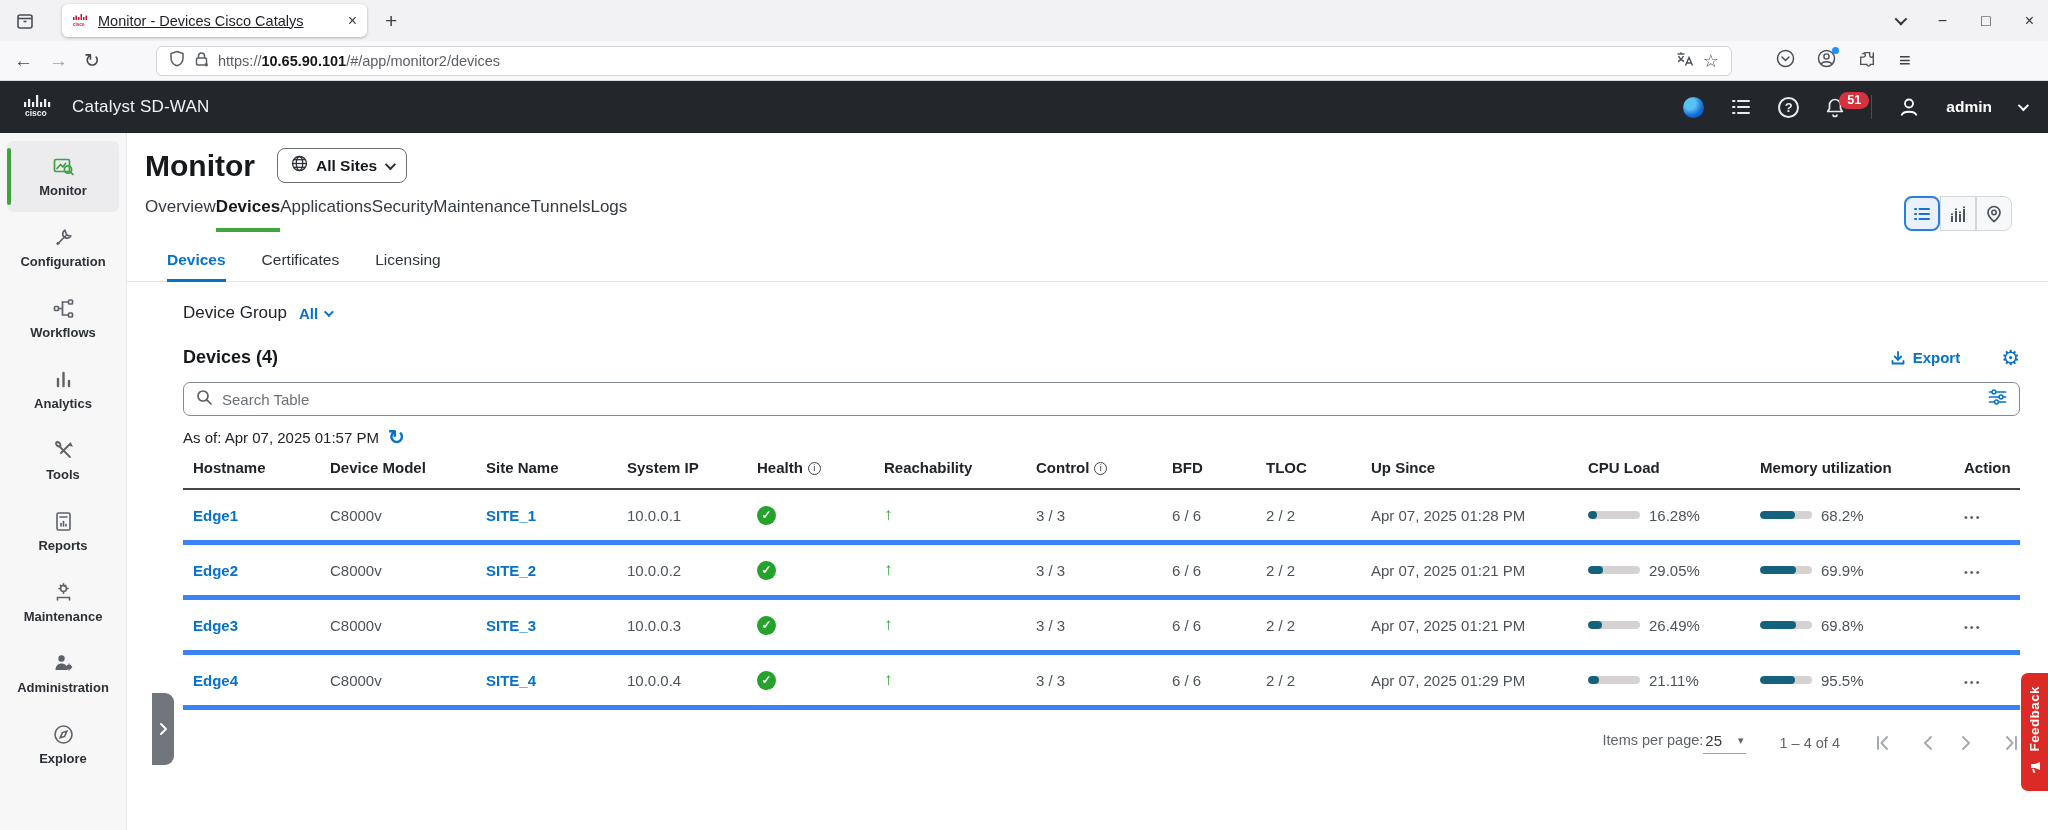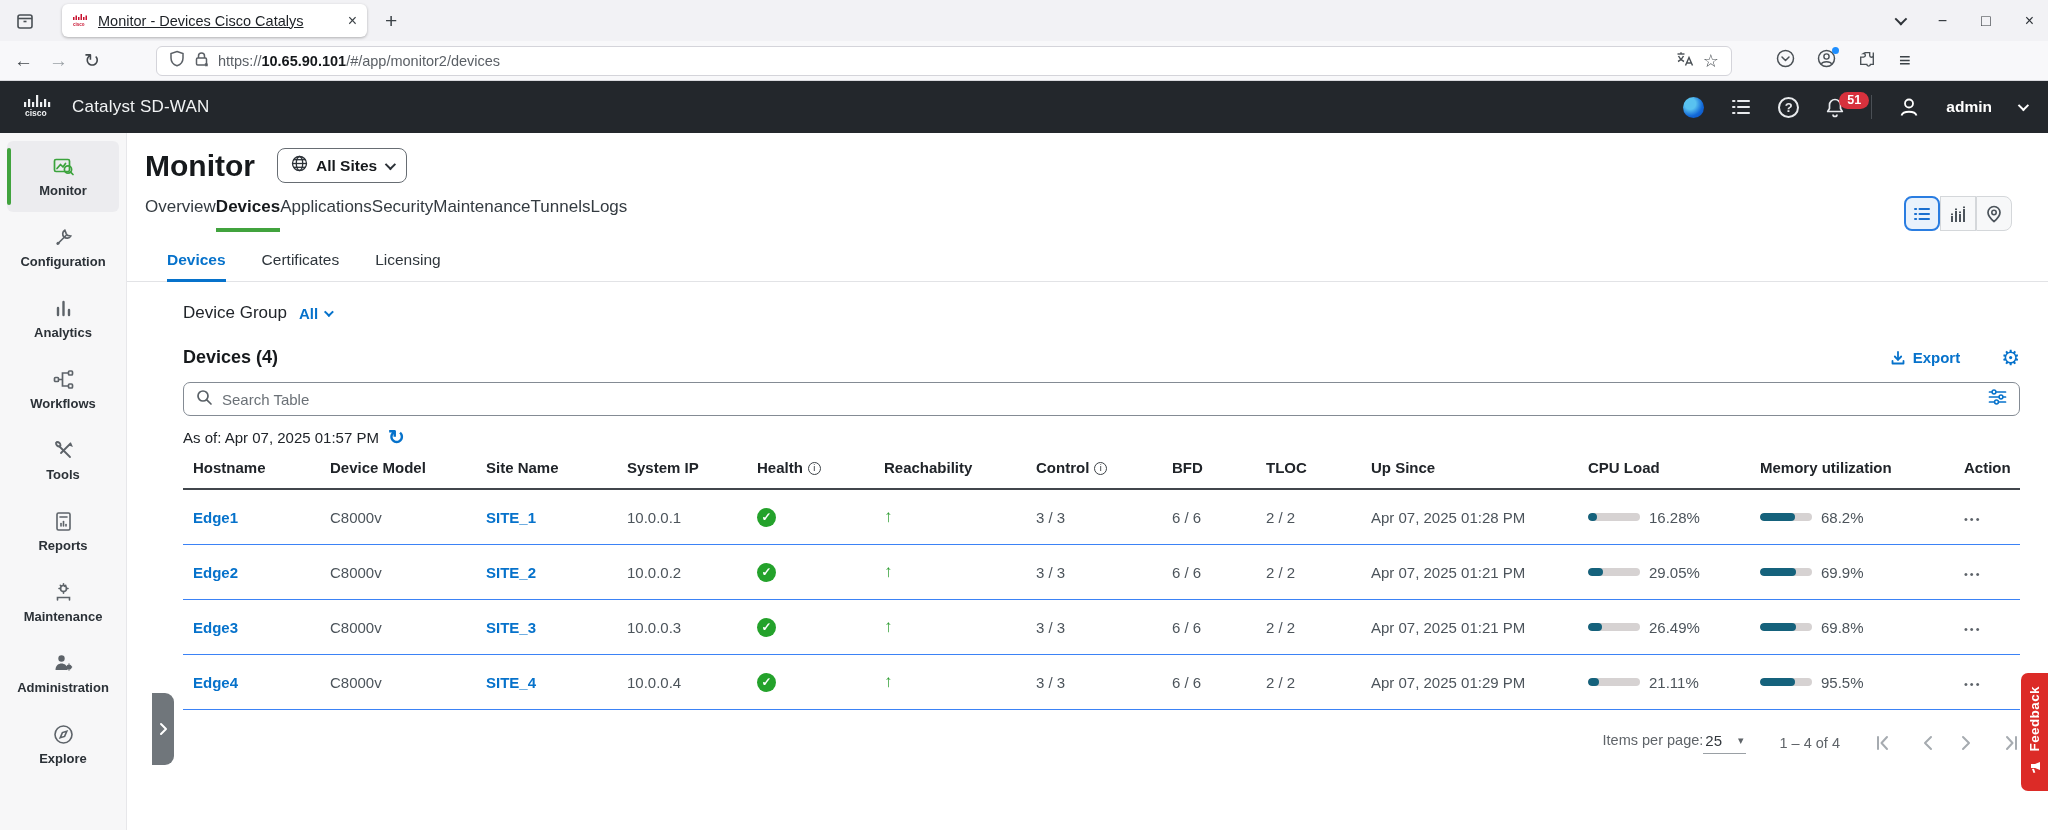--- a/index.html
+++ b/index.html
@@ -89,21 +89,21 @@
   .searchbar input { flex:1; border:none; outline:none; font-size:15px; color:#2b3137; background:transparent; font-family:"Liberation Sans",sans-serif; }
   .searchbar input::placeholder { color:#6b7177; }
   .asof-row { margin-top:11px; display:flex; justify-content:flex-start; align-items:center; gap:9px; font-size:15px; color:#202429; }
   .refresh-glyph { font-size:20px; font-weight:700; color:#0672cb; line-height:1; }
 
   
   .grid { display:grid; grid-template-columns:137px 156px 141px 130px 127px 152px 136px 94px 105px 217px 172px 204px 1fr; }
   .grid > div { padding-left:10px; }
   .thead { margin-top:12px; padding-bottom:12px; border-bottom:2px solid #41464c; font-size:15px; font-weight:700; color:#202429; align-items:center; }
   .info-i { display:inline-flex; width:13px; height:13px; border:1px solid #3c4247; border-radius:50%; font-size:9px; font-weight:400; align-items:center; justify-content:center; margin-left:5px; vertical-align:2px; }
-  .trow { height:55px; align-items:center; border-bottom:1px solid #3b82f6; font-size:15px; color:#4c545b; }
+  .trow { height:55px; align-items:center; border-bottom:5px solid #3b82f6; font-size:15px; color:#4c545b; }
   .cell-link { color:#0672cb; font-weight:700; }
   .health-badge { width:19px; height:19px; border-radius:50%; background:#24a22b; color:#fff; font-size:12px; font-weight:700; display:inline-flex; align-items:center; justify-content:center; }
   .reach-up { color:#2f9e33; font-size:17px; font-weight:600; }
   .meter { display:flex; align-items:center; gap:9px; }
   .meter .track { width:52px; height:8px; background:#d6d2d2; border-radius:4px; overflow:hidden; }
   .meter .fill { height:100%; min-width:9px; background:#15627c; border-radius:4px; }
   .dots { font-size:11px; letter-spacing:2px; color:#5d6369; }
 
   
   .pagination { margin-top:22px; display:flex; justify-content:flex-end; align-items:center; gap:34px; font-size:14.5px; color:#5f6469; }
@@ -287,41 +287,41 @@
                 <path d="M12.8 4.2 a4.3 4.3 0 1 0 5.9 5.9 l-3.4-0.8 -1.1-1.7 z"></path>
                 <circle cx="6" cy="17.3" r="1.5" fill="currentColor" stroke="none"></circle>
               </g>
             </svg>
         </span>
         <span>Configuration</span>
       </div>
       <div class="side-item">
         <span class="si-ic">
           <svg width="23" height="23" viewBox="0 0 23 23">
-              <g stroke="currentColor" stroke-width="2.4" stroke-linecap="round">
-                <line x1="6" y1="18" x2="6" y2="11"></line>
-                <line x1="11.5" y1="18" x2="11.5" y2="5"></line>
-                <line x1="17" y1="18" x2="17" y2="13"></line>
-              </g>
-            </svg>
-        </span>
-        <span>Analytics</span>
-      </div>
-      <div class="side-item">
-        <span class="si-ic">
-          <svg width="23" height="23" viewBox="0 0 23 23">
               <g fill="none" stroke="currentColor" stroke-width="1.7">
                 <rect x="2.5" y="9.5" width="4" height="4" rx="1"></rect>
                 <rect x="16.5" y="3" width="4" height="4" rx="1"></rect>
                 <rect x="16.5" y="16" width="4" height="4" rx="1"></rect>
                 <path d="M6.5 11.5 h4 M10.5 11.5 V5 h6 M10.5 11.5 V18 h6"></path>
               </g>
             </svg>
         </span>
         <span>Workflows</span>
+      </div>
+      <div class="side-item">
+        <span class="si-ic">
+          <svg width="23" height="23" viewBox="0 0 23 23">
+              <g stroke="currentColor" stroke-width="2.4" stroke-linecap="round">
+                <line x1="6" y1="18" x2="6" y2="11"></line>
+                <line x1="11.5" y1="18" x2="11.5" y2="5"></line>
+                <line x1="17" y1="18" x2="17" y2="13"></line>
+              </g>
+            </svg>
+        </span>
+        <span>Analytics</span>
       </div>
       <div class="side-item">
         <span class="si-ic">
           <svg width="23" height="23" viewBox="0 0 23 23">
               <g fill="none" stroke="currentColor" stroke-width="1.8" stroke-linecap="round">
                 <path d="M7.5 7.5 L18 18"></path>
                 <path d="M4 4 a3.4 3.4 0 0 0 3.5 3.5 L8.5 6.5 A3.4 3.4 0 0 0 5 3 z"></path>
                 <path d="M18.5 4.5 L9 14 M18.5 4.5 l0.8 2 -2 -0.8"></path>
               </g>
             </svg>

